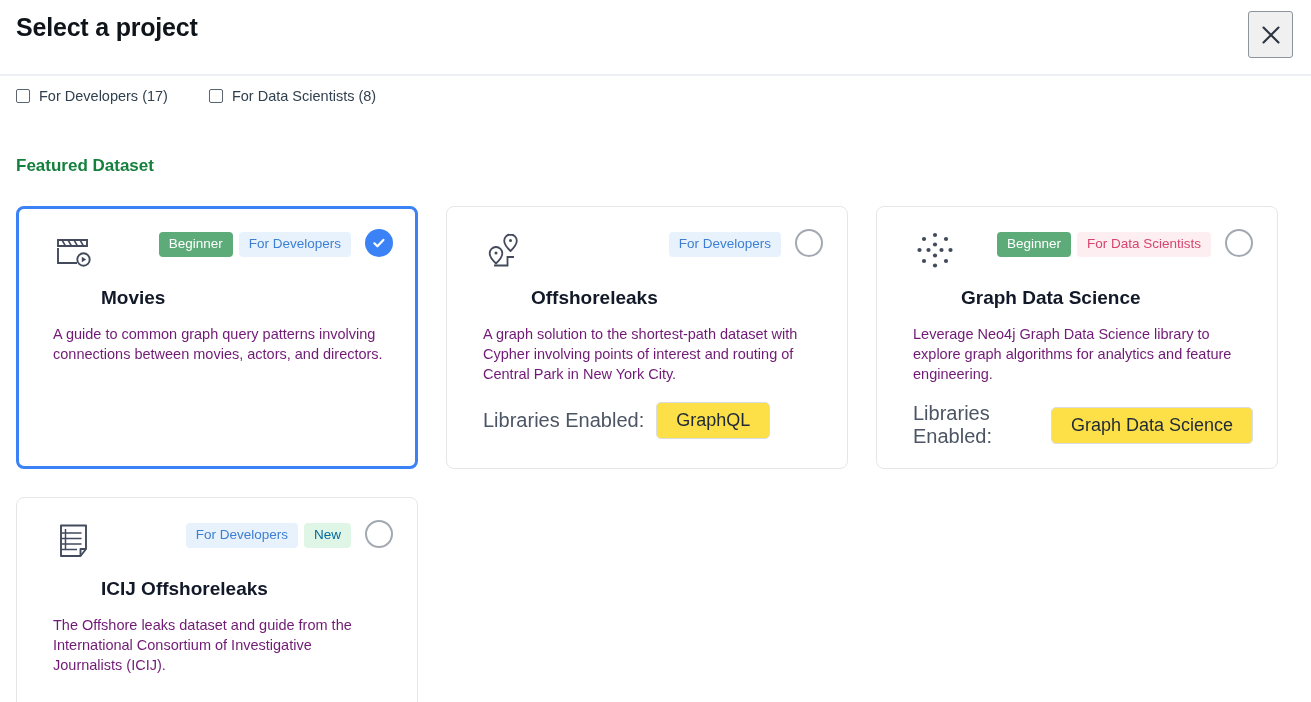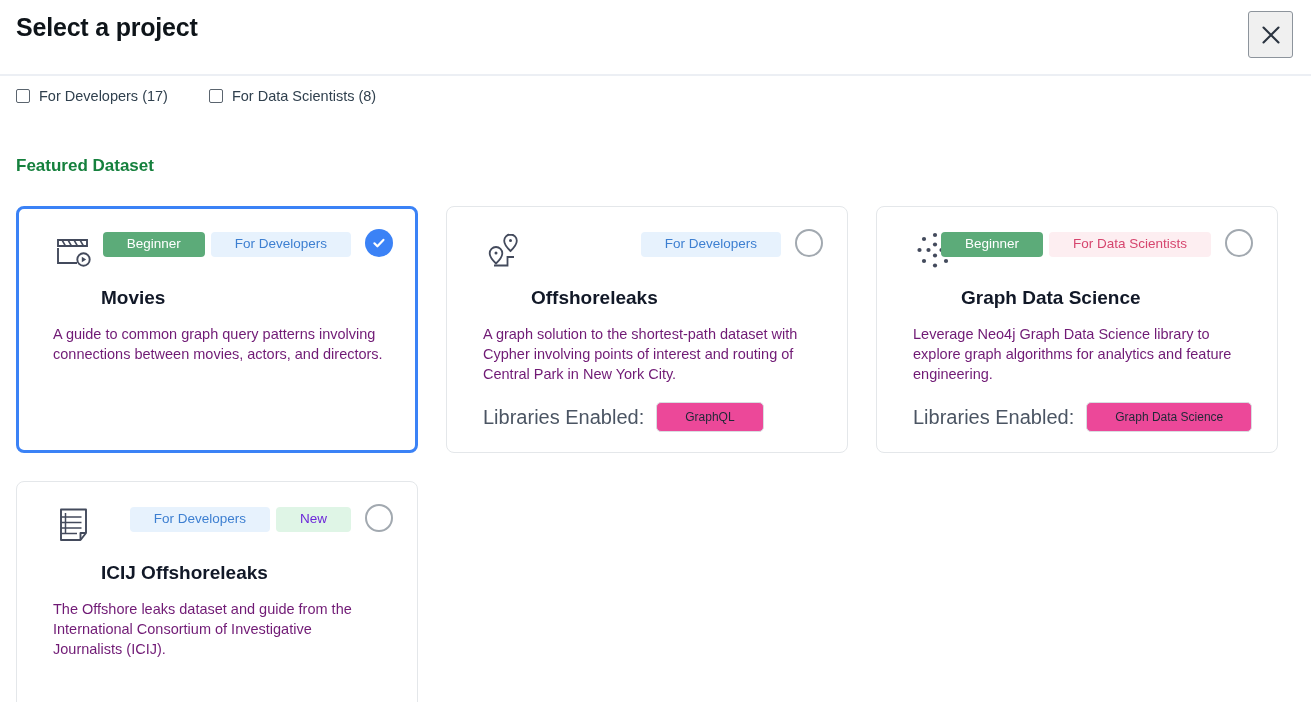--- a/index.html
+++ b/index.html
@@ -111,29 +111,29 @@
 
   .badges {
     position: absolute;
     right: 42px; top: 3px;
     display: flex;
     align-items: center;
     gap: 6px;
   }
   .badge {
     font-size: 13.5px;
-    padding: 5px 24px 6px;
+    padding: 5px 10px 6px;
     border-radius: 4px;
     white-space: nowrap;
     line-height: 1;
   }
   .badge.beginner { background: #5cab79; color: #ffffff; }
   .badge.developers { background: #e7f2fd; color: #3d7fd1; }
   .badge.scientists { background: #fdeef1; color: #d6456e; }
-  .badge.new { background: #dff5e6; color: #6d28d9; text-align: right; }
+  .badge.new { background: #dff5e6; color: #0369a1; text-align: right; }
 
   .select-indicator {
     position: absolute;
     right: 0; top: 0;
     width: 28px; height: 28px;
   }
   .radio-ring {
     width: 28px; height: 28px;
     border: 2.5px solid #a2a9b0;
     border-radius: 50%;
@@ -164,26 +164,26 @@
     margin-top: 18px;
     display: flex;
     align-items: center;
     gap: 12px;
   }
   .libraries-label {
     font-size: 20px;
     color: #4b5563;
   }
   .lib-chip {
-    font-size: 12px;
+    font-size: 18px;
     color: #1f2937;
-    background: #ec4899;
+    background: #fde047;
     border: 1px solid #d9dde1;
     border-radius: 5px;
-    padding: 7px 28px;
+    padding: 7px 19px;
     white-space: nowrap;
     cursor: pointer;
   }
 </style>
 </head>
 <body>
 
 <div class="dialog">
 
   <div class="header">

